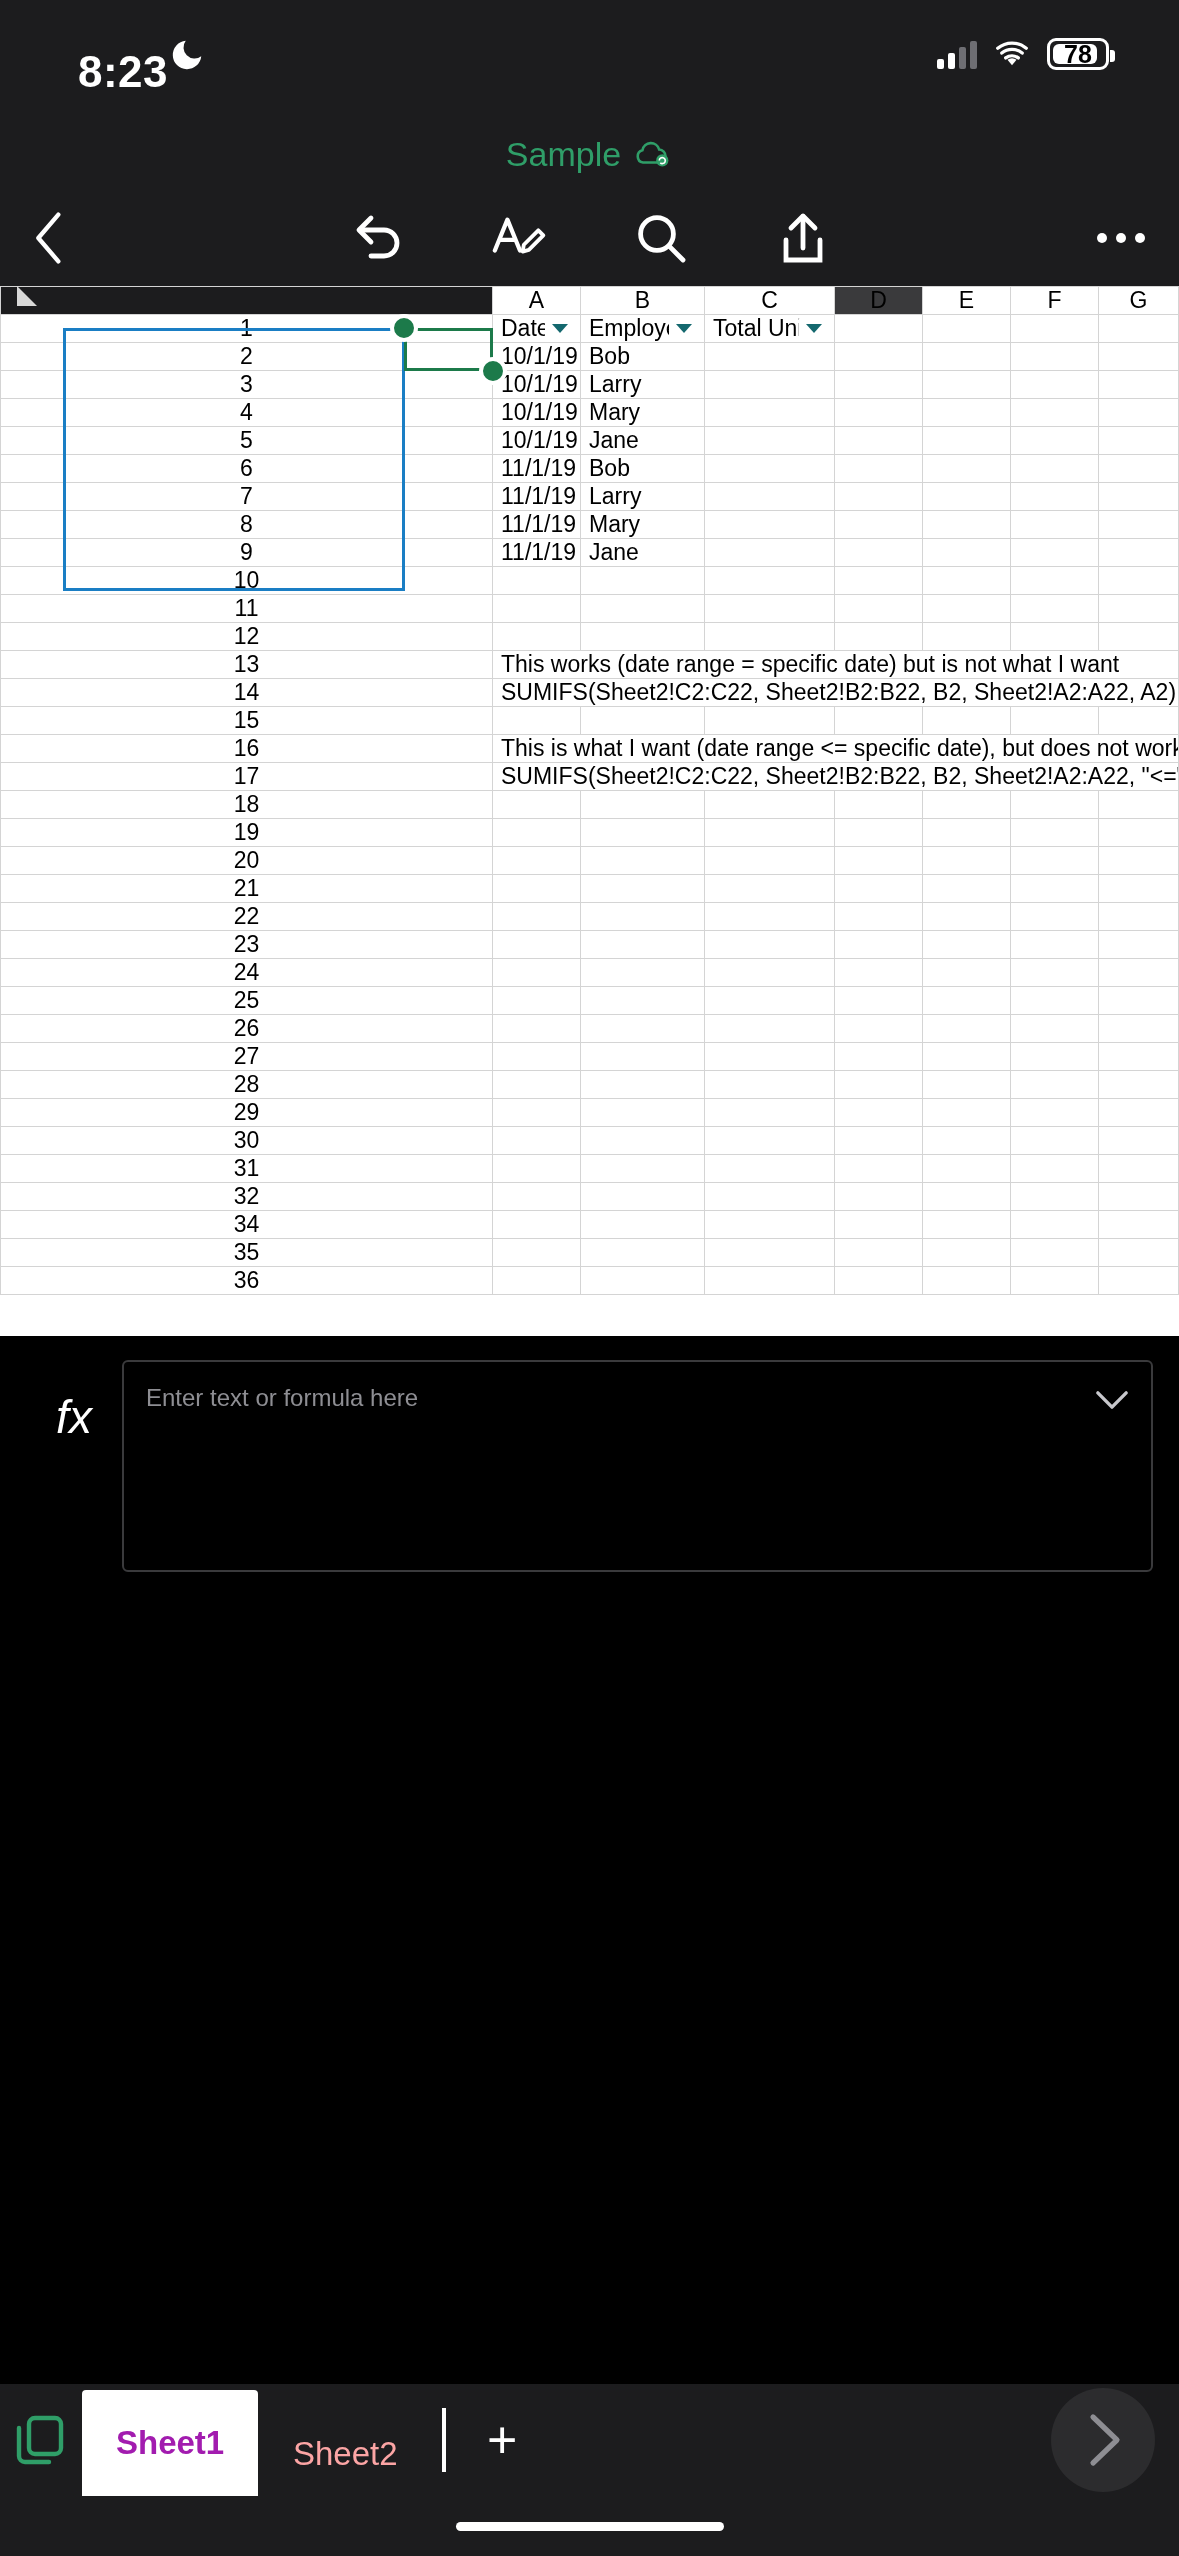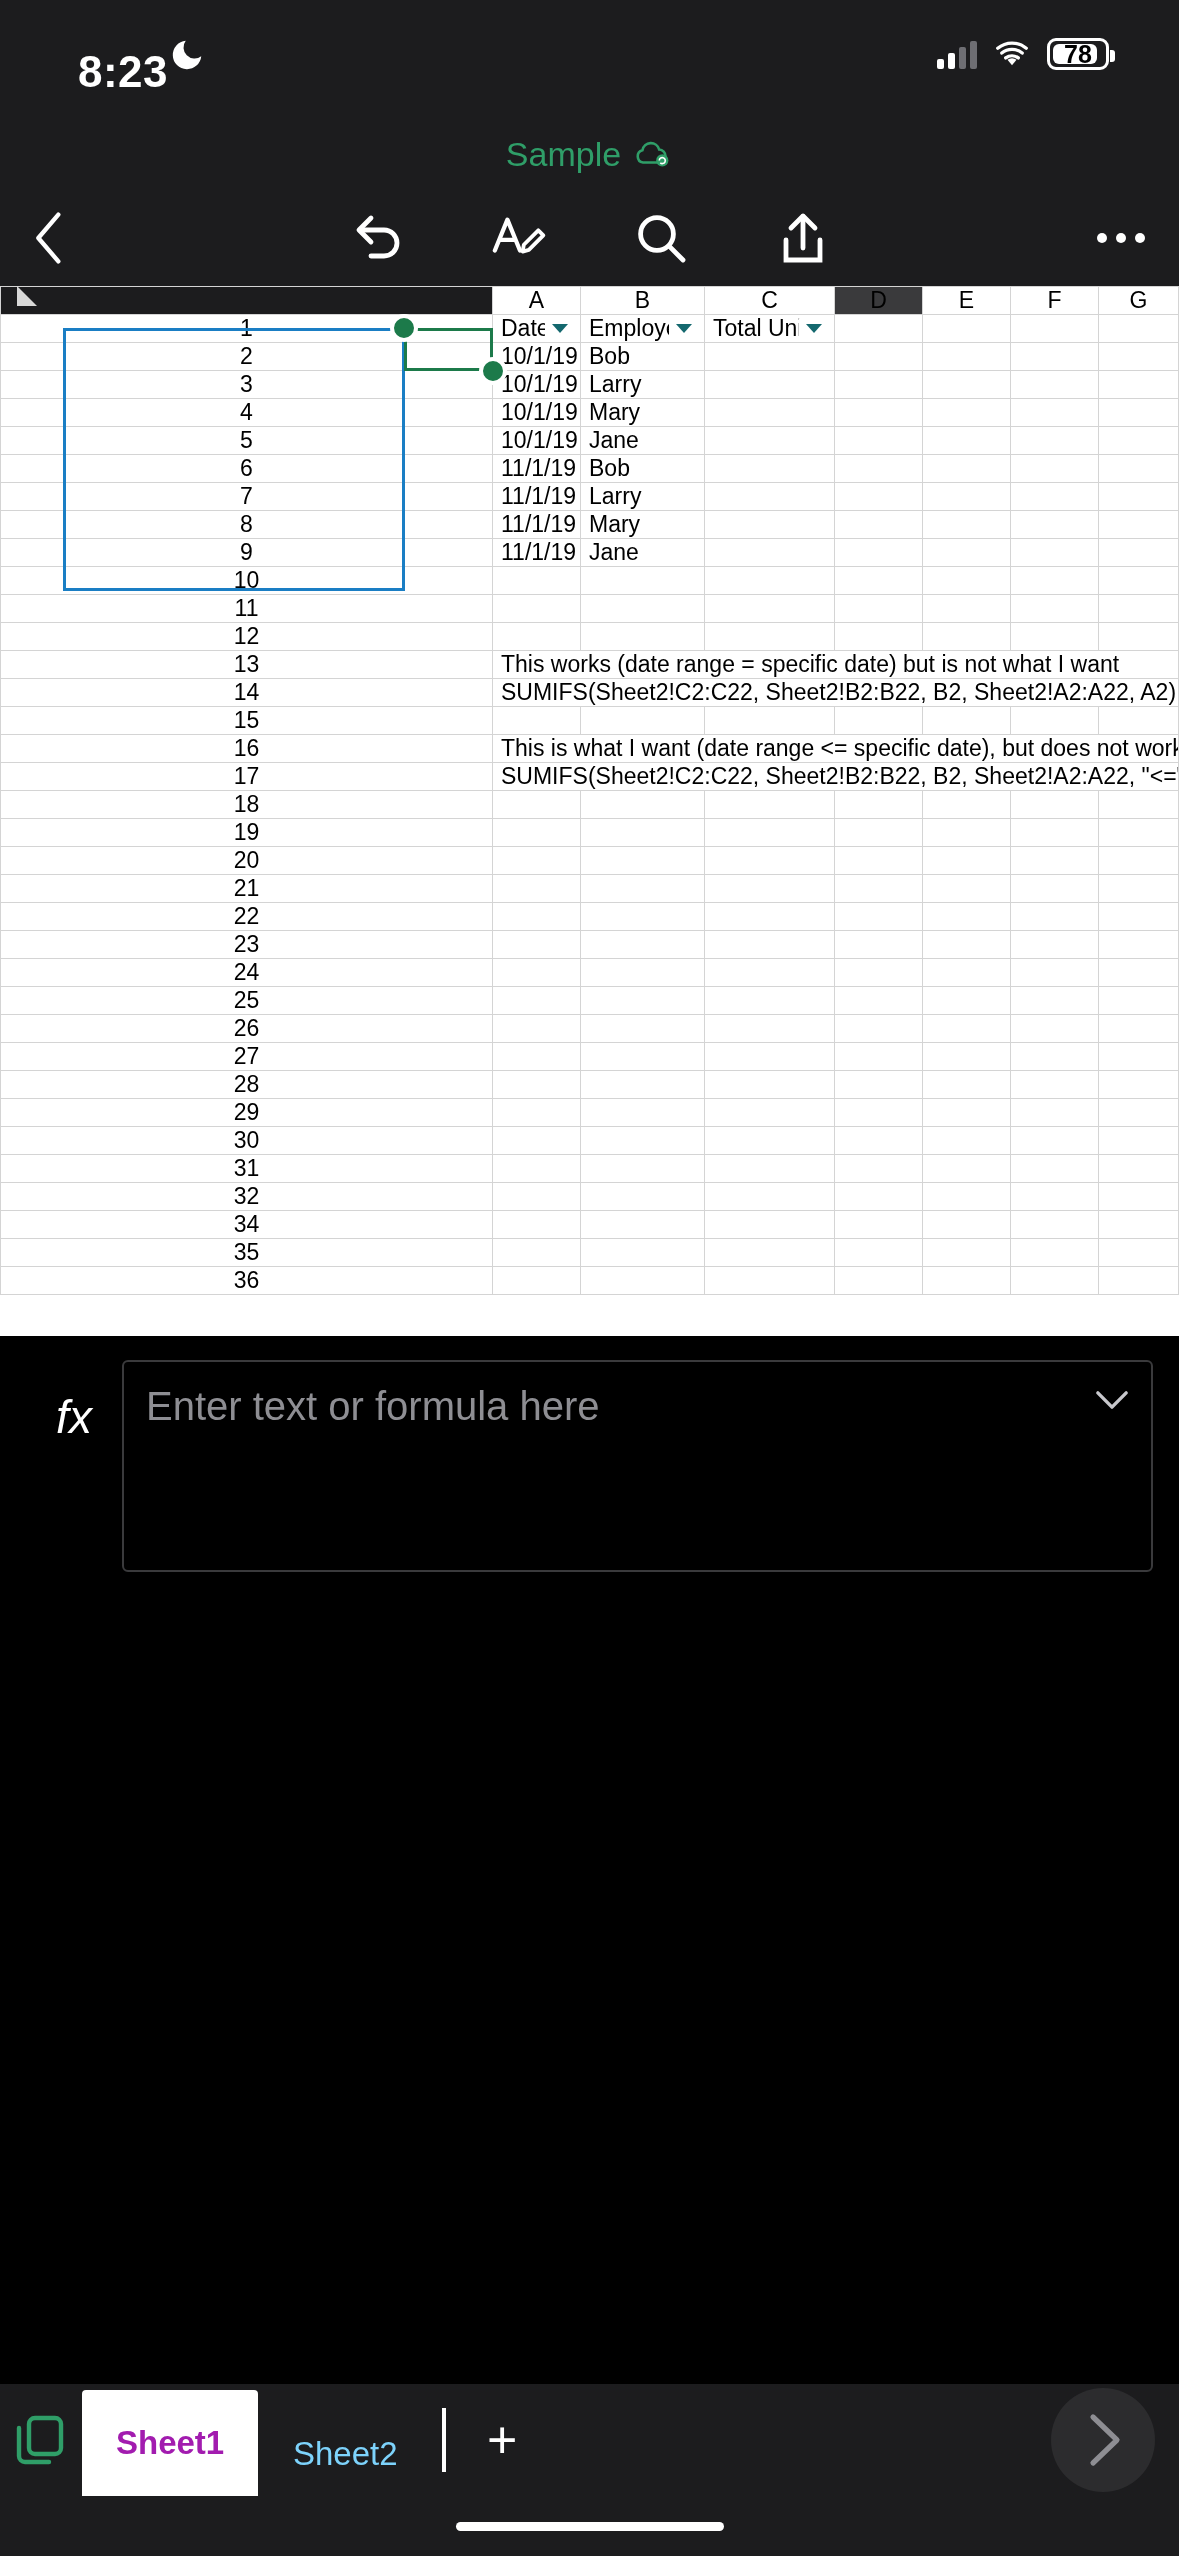--- a/index.html
+++ b/index.html
@@ -232,21 +232,21 @@
     flex: 1 1 auto;
     height: 212px;
     border: 2px solid #3a3a3c;
     border-radius: 6px;
     background: #000000;
     position: relative;
     padding: 22px 70px 0 22px;
   }
   .formula-placeholder {
     color: #8e8e93;
-    font-size: 40px;
+    font-size: 24px;
   }
   .chev {
     position: absolute; right: 22px; top: 28px;
     width: 34px; height: 20px;
   }
 
   
   .sheetbar {
     flex: 0 0 auto;
     height: 112px;
@@ -257,21 +257,21 @@
   }
   .sheets-icon {
     width: 82px;
     display: flex; align-items: center; justify-content: center;
     flex: 0 0 auto;
   }
   .sheet-tab {
     min-width: 174px;
     display: flex; align-items: center; justify-content: center;
     font-size: 33px;
-    color: #7dd3fc;
+    color: #fca5a5;
     padding: 0 34px;
     margin-top: 28px;
   }
   .sheet-tab.active {
     background: #ffffff;
     color: #a21caf;
     font-weight: bold;
     border-radius: 4px 4px 0 0;
     margin: 6px 0 0 0;
   }

